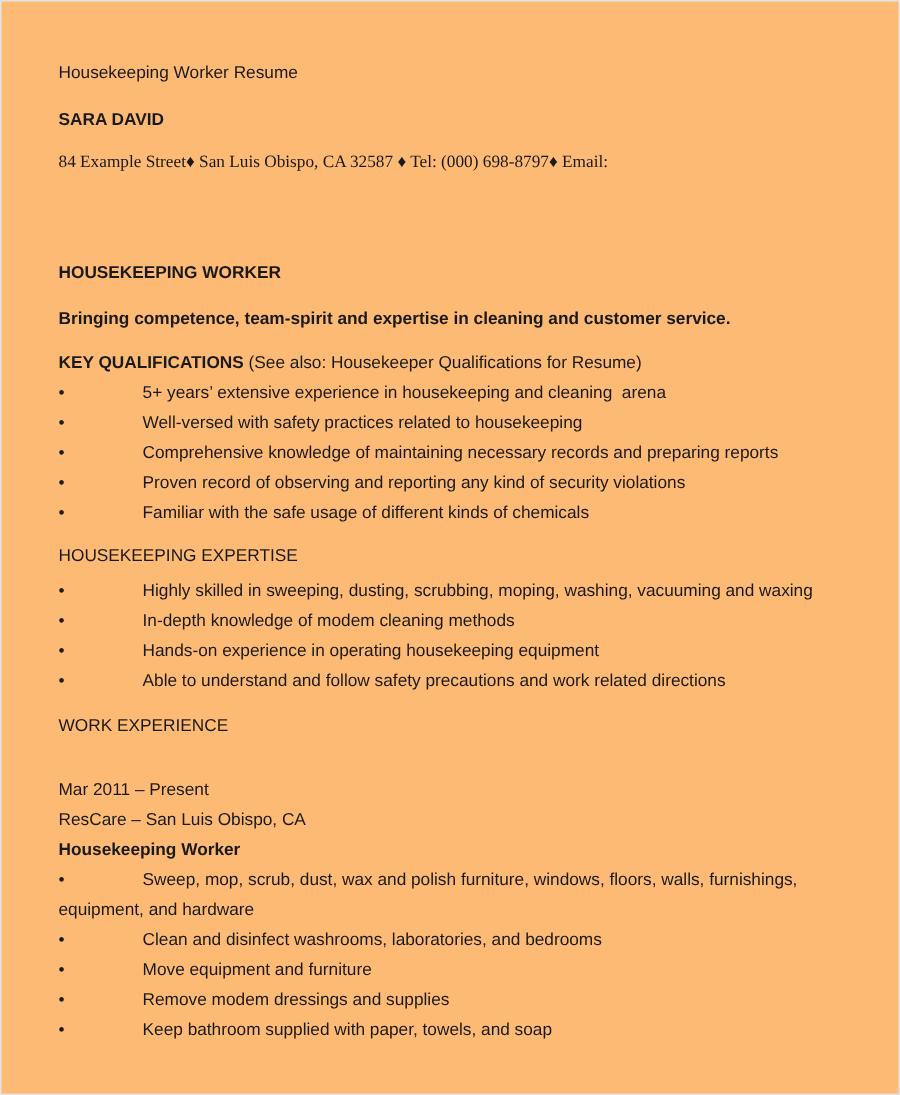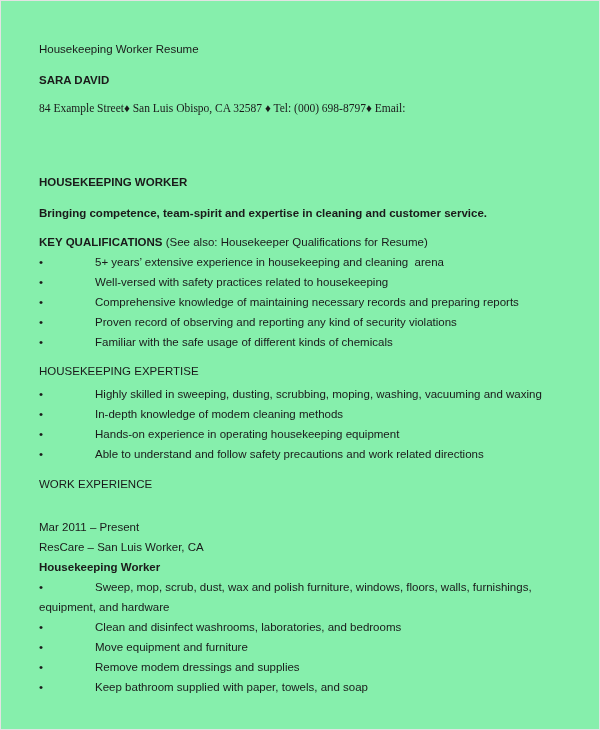--- a/index.html
+++ b/index.html
@@ -12,21 +12,21 @@
     height: 730px;
     overflow: hidden;
     font-family: "Liberation Sans", "DejaVu Sans", sans-serif;
     color: #1a1a1a;
   }
   .page {
     box-sizing: border-box;
     width: 600px;
     height: 730px;
     padding: 38px 34px 20px 38px;
-    background: #86efac;
+    background: #fdba74;
     border: 1px solid #e3e3e3;
     font-size: 11.5px;
     line-height: 20px;
   }
   p { margin: 0; }
   .doc-label      { margin-bottom: 11px; }
   .name           { font-weight: bold; margin-bottom: 8px; }
   .contact        { margin-bottom: 54px; font-family: Liberation Serif, serif; }
   .job-heading    { font-weight: bold; margin-bottom: 11px; }
   .tagline        { font-weight: bold; margin-bottom: 9px; }
@@ -102,21 +102,21 @@
       <span class="marker">•</span><span class="bullet-text">Hands-on experience in operating housekeeping equipment</span>
     </li>
     <li>
       <span class="marker">•</span><span class="bullet-text">Able to understand and follow safety precautions and work related directions</span>
     </li>
   </ul>
 
   <p class="section-heading sh-work">WORK EXPERIENCE</p>
 
   <p>Mar 2011 – Present</p>
-  <p>ResCare – San Luis Worker, CA</p>
+  <p>ResCare – San Luis Obispo, CA</p>
   <p class="role">Housekeeping Worker</p>
 
   <ul class="bullets">
     <li>
       <span class="marker">•</span><span class="bullet-text">Sweep, mop, scrub, dust, wax and polish furniture, windows, floors, walls, furnishings, equipment, and hardware</span>
     </li>
     <li>
       <span class="marker">•</span><span class="bullet-text">Clean and disinfect washrooms, laboratories, and bedrooms</span>
     </li>
     <li>

